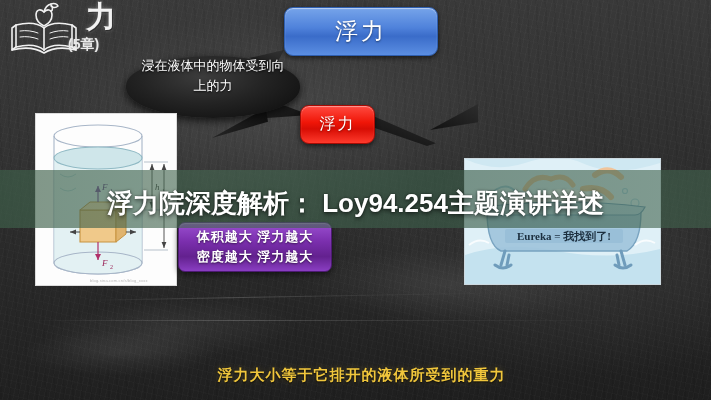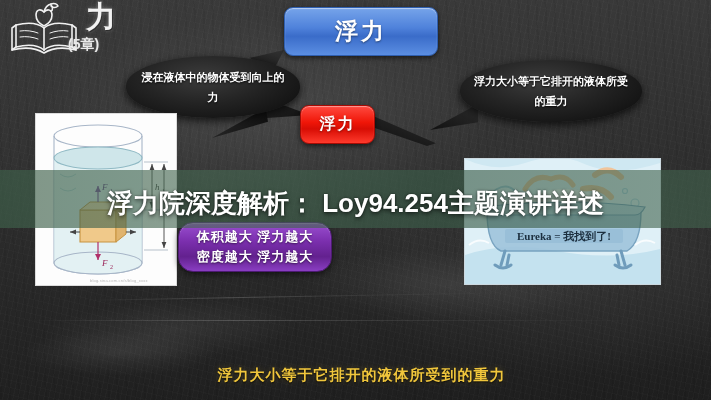--- a/index.html
+++ b/index.html
@@ -54,21 +54,21 @@
   .chapter-sub{
     position:absolute;left:68px;top:36px;
     color:#eaeaea;font-weight:bold;font-size:14px;line-height:16px;
     text-shadow:0 0 3px rgba(255,255,255,.3);
   }
 
   
   .node{
     position:absolute;
     display:flex;align-items:center;justify-content:center;
-    color:#ffffff;font-weight:bold;
+    color:#ffffff;font-weight:normal;
     border-radius:9px;
     text-align:center;
   }
   .node-blue{
     left:284px;top:7px;width:152px;height:47px;
     font-size:23px;letter-spacing:3px;
     background:linear-gradient(180deg,#76a4ea 0%,#4f82db 42%,#3a6cc9 60%,#5b8ee2 100%);
     border:1px solid #2f5fb0;
     box-shadow:0 2px 5px rgba(0,0,0,.55), inset 0 1px 1px rgba(255,255,255,.5);
     text-shadow:0 1px 2px rgba(0,0,0,.45);
@@ -78,24 +78,24 @@
     font-size:16px;letter-spacing:2px;
     background:linear-gradient(180deg,#ff4a40 0%,#f01608 44%,#d80d04 62%,#ff3a2c 100%);
     border:1px solid #a80b04;
     box-shadow:0 2px 5px rgba(0,0,0,.6), inset 0 1px 1px rgba(255,255,255,.45);
     text-shadow:0 1px 2px rgba(0,0,0,.4);
   }
 
   
   .bubble{
     position:absolute;
-    color:#ffffff;font-weight:bold;
-    font-size:11px;line-height:20px;
+    color:#ffffff;font-weight:normal;
+    font-size:13px;line-height:20px;
     text-align:center;
-    display:flex;align-items:center;justify-content:center;
+    display:flex;justify-content:center;
     background:radial-gradient(ellipse at 44% 34%, #3c3c3c 0%, #232323 46%, #141414 78%, #0c0c0c 100%);
     border-radius:50%/48%;
     box-shadow:0 3px 9px rgba(0,0,0,.7);
     text-shadow:0 1px 2px rgba(0,0,0,.9);
   }
   .bubble-left{left:126px;top:56px;width:174px;height:62px;}
   .bubble-right{left:460px;top:60px;width:182px;height:62px;}
   .bubble span{display:block;padding:0 12px;}
 
   .tail{position:absolute;background:#131313;pointer-events:none;}
@@ -122,21 +122,21 @@
   }
   .diagram svg{display:block;width:100%;height:100%;}
   .diagram-credit{
     position:absolute;left:54px;bottom:2px;
     font-size:4px;color:#b9b9b9;letter-spacing:.2px;white-space:nowrap;
   }
 
   
   .node-purple{
     position:absolute;left:178px;top:222px;width:152px;height:48px;
-    border-radius:15px;
+    border-radius:7px;
     background:linear-gradient(180deg,#9a4fd0 0%,#7b2fae 38%,#63218f 70%,#8a3ec2 100%);
     border:1px solid #4d1a73;
     box-shadow:0 2px 6px rgba(0,0,0,.6), inset 0 1px 1px rgba(255,255,255,.3);
     display:flex;flex-direction:column;align-items:center;justify-content:center;
     color:#fff;font-weight:bold;font-size:13px;line-height:20px;letter-spacing:1px;
     text-shadow:0 1px 2px rgba(0,0,0,.5);
   }
 
   
   .tub{
@@ -211,23 +211,20 @@
   <div class="tail tail-r2"></div>
 
   <div class="node node-blue">
     <span>浮力</span>
   </div>
 
   <div class="bubble bubble-left">
     <span>浸在液体中的物体受到向上的力</span>
   </div>
 
-  <div class="bubble bubble-right">
-    <span>浮力大小等于它排开的液体所受的重力</span>
-  </div>
 
   <div class="node node-red">
     <span>浮力</span>
   </div>
 
   <div class="diagram">
     <svg viewBox="0 0 140 171">
       <ellipse cx="62" cy="22" rx="44" ry="11" fill="none" stroke="#a8b6c8" stroke-width="1.1"></ellipse>
       <path d="M18 22 L18 149" fill="none" stroke="#a8b6c8" stroke-width="1.1"></path>
       <path d="M106 22 L106 149" fill="none" stroke="#a8b6c8" stroke-width="1.1"></path>

